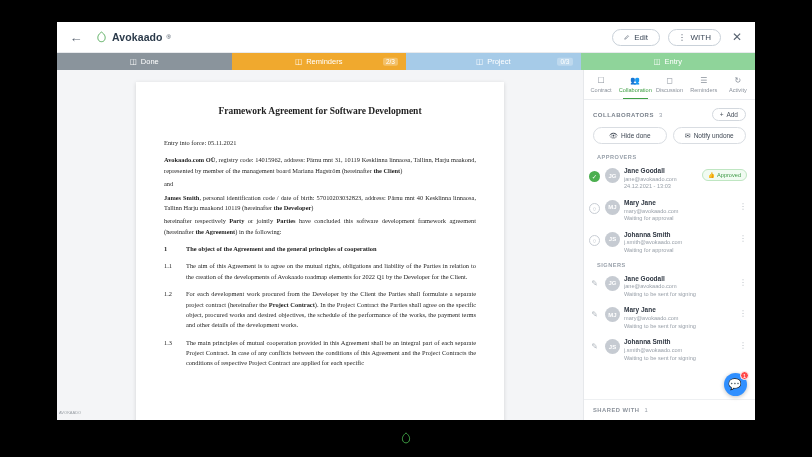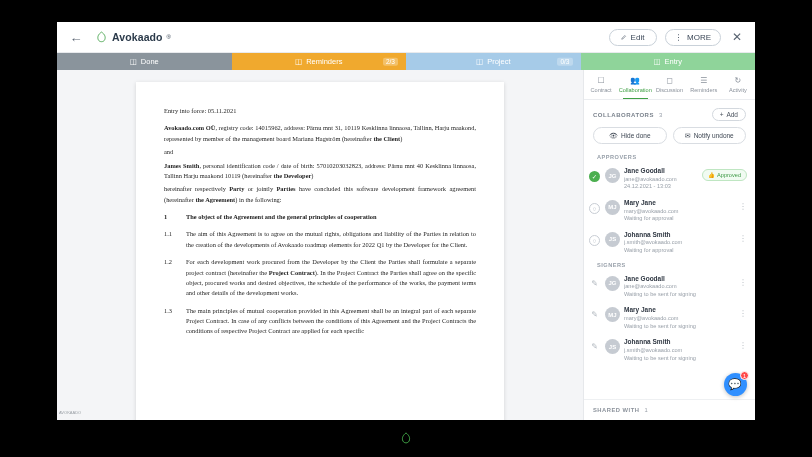--- a/index.html
+++ b/index.html
@@ -321,21 +321,21 @@
       </div>
       <div class="topbar-right">
         <div class="pill-btn">
           <svg width="6" height="6" viewBox="0 0 24 24">
               <path d="M3 21l4-1 11-11-3-3L4 17z" fill="none" stroke="#3c4858" stroke-width="2"></path>
             </svg>
           <span>Edit</span>
         </div>
         <div class="pill-btn">
           <span style="letter-spacing:.5px;">⋮</span>
-          <span>MORE</span>
+          <span>WITH</span>
         </div>
         <div class="close-x">✕</div>
       </div>
     </div>
 
     <div class="steps">
       <div class="step" style="background:#8a949c;">
         <span class="step-icon">◫</span>
         <span>Done</span>
       </div>
@@ -352,20 +352,21 @@
       <div class="step" style="background:#8fd49a;">
         <span class="step-icon">◫</span>
         <span>Entry</span>
       </div>
     </div>
 
     <div class="body-wrap">
 
       <div class="doc-area">
         <div class="page">
+          <h1>Framework Agreement for Software Development</h1>
           <p>Entry into force: 05.11.2021</p>
           <p class="tight"><b>Avokaado.com OÜ</b>, registry code: 14015962, address: Pärnu mnt 31, 10119 Kesklinna linnaosa, Tallinn, Harju maakond, represented by member of the management board Mariana Hagström (hereinafter <b>the Client</b>)</p>
           <p class="tight">and</p>
           <p class="tight"><b>James Smith</b>, personal identification code / date of birth: 57010203032823, address: Pärnu mnt 40 Kesklinna linnaosa, Tallinn Harju maakond 10119 (hereinafter <b>the Developer</b>)</p>
           <p>hereinafter respectively <b>Party</b> or jointly <b>Parties</b> have concluded this software development framework agreement (hereinafter <b>the Agreement</b>) in the following:</p>
 
           <div class="clause">
             <div class="num" style="font-weight:bold;">1</div>
             <div class="txt bold">The object of the Agreement and the general principles of cooperation</div>
           </div>

